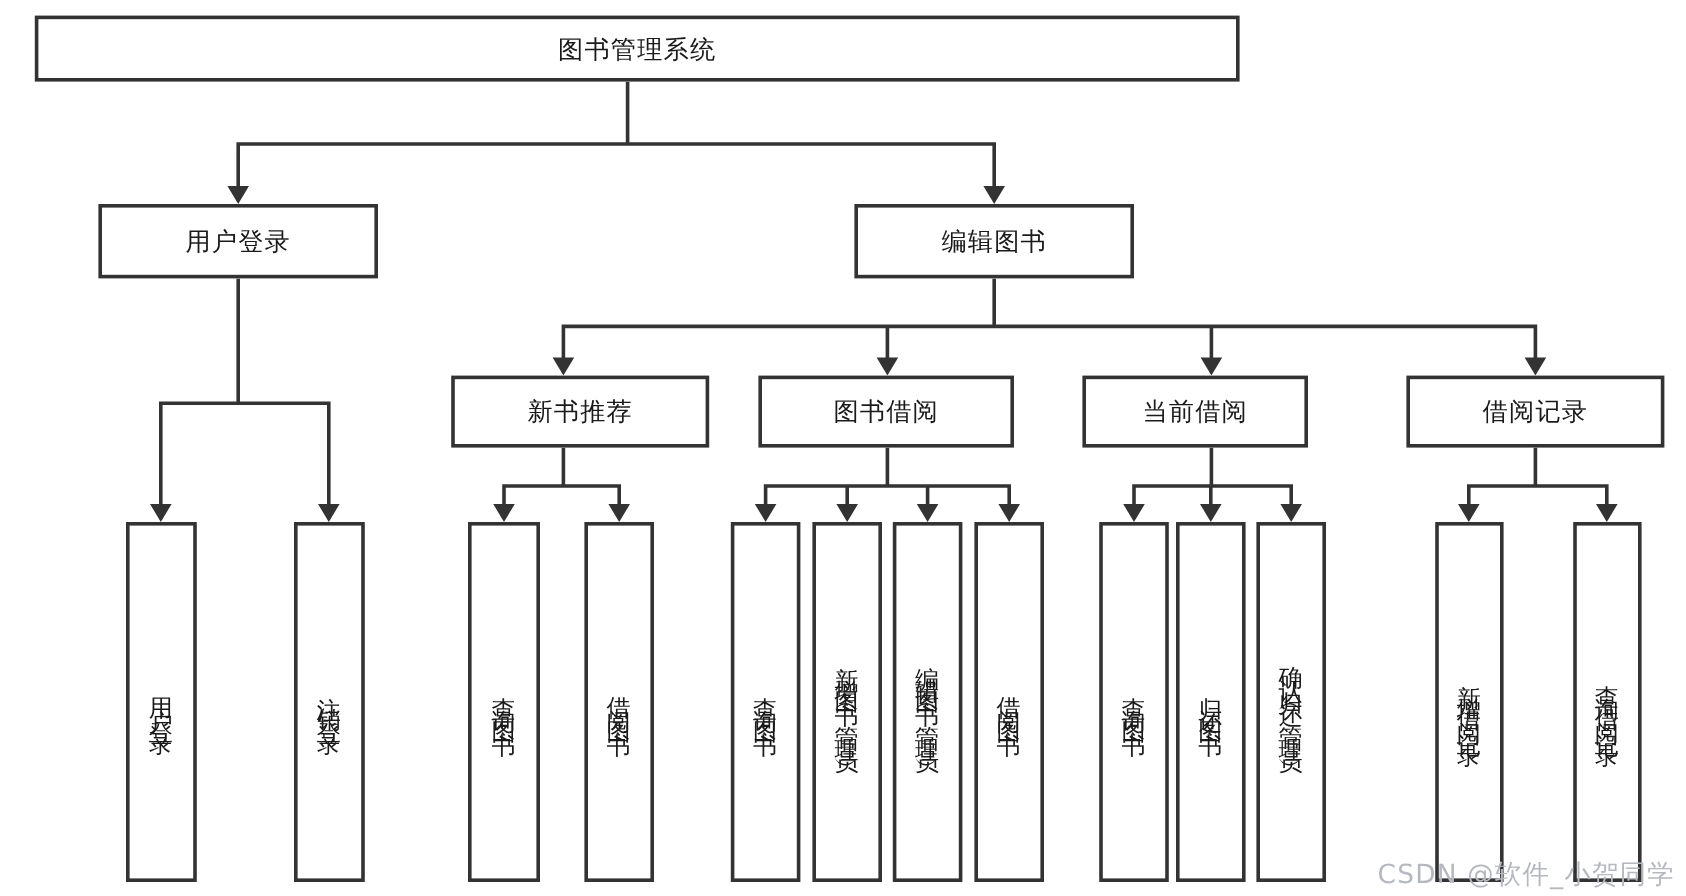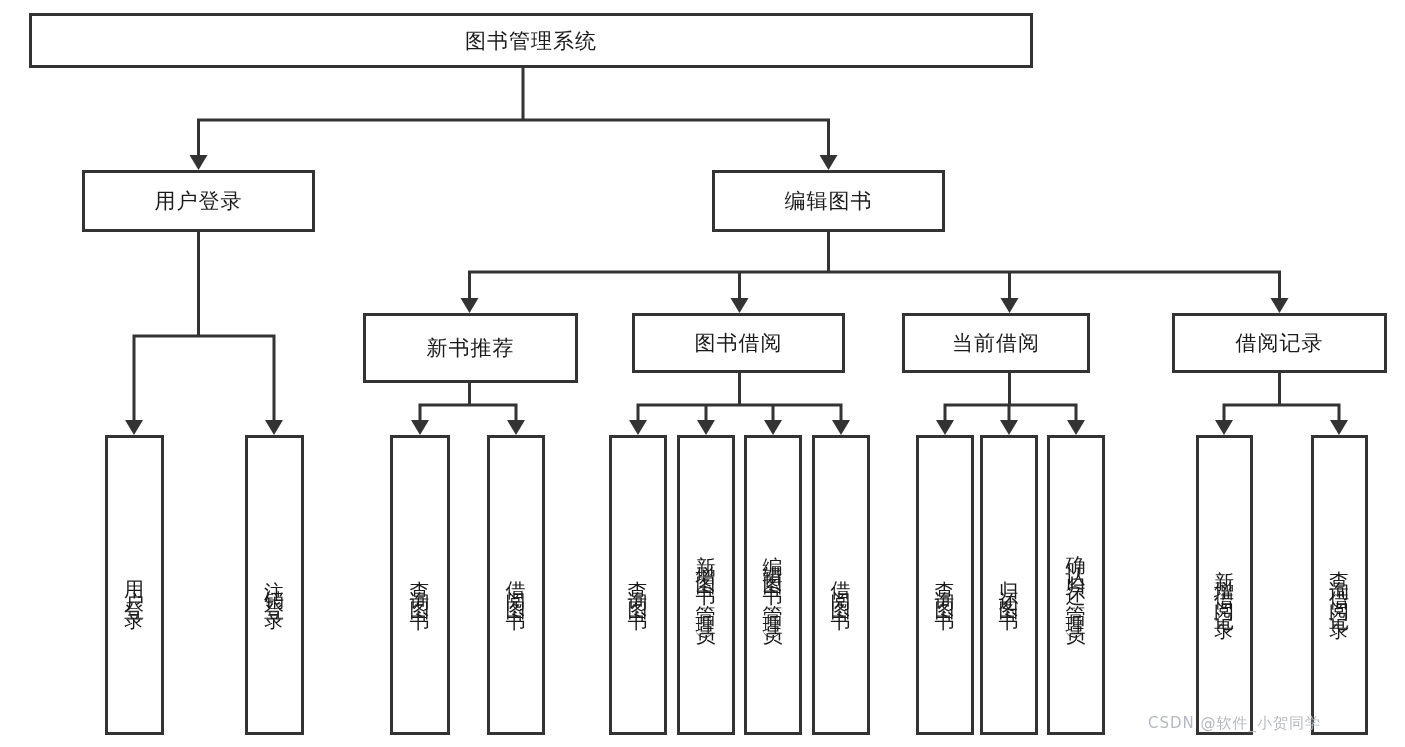--- a/index.html
+++ b/index.html
@@ -23,21 +23,21 @@
   .node.v span{
     writing-mode:vertical-rl;
     text-orientation:mixed;
     font-size:20px;
     line-height:1;
     letter-spacing:10px;
   }
   .watermark{
     position:absolute;
     left:1148px;top:714px;
-    font-size:15px;
+    font-size:22px;
     color:#b5b9bf;
     letter-spacing:1px;
     white-space:nowrap;
     z-index:5;
   }
 </style>
 </head>
 <body>
 
 <div class="canvas">
@@ -86,21 +86,21 @@
     <span>图书管理系统</span>
   </div>
 
   <div class="node h" style="left:82px;top:170px;width:233px;height:62px">
     <span>用户登录</span>
   </div>
   <div class="node h" style="left:712px;top:170px;width:233px;height:62px">
     <span>编辑图书</span>
   </div>
 
-  <div class="node h" style="left:363px;top:313px;width:215px;height:70px">
+  <div class="node h" style="left:376px;top:313px;width:215px;height:60px">
     <span>新书推荐</span>
   </div>
   <div class="node h" style="left:632px;top:313px;width:213px;height:60px">
     <span>图书借阅</span>
   </div>
   <div class="node h" style="left:902px;top:313px;width:188px;height:60px">
     <span>当前借阅</span>
   </div>
   <div class="node h" style="left:1172px;top:313px;width:215px;height:60px">
     <span>借阅记录</span>

